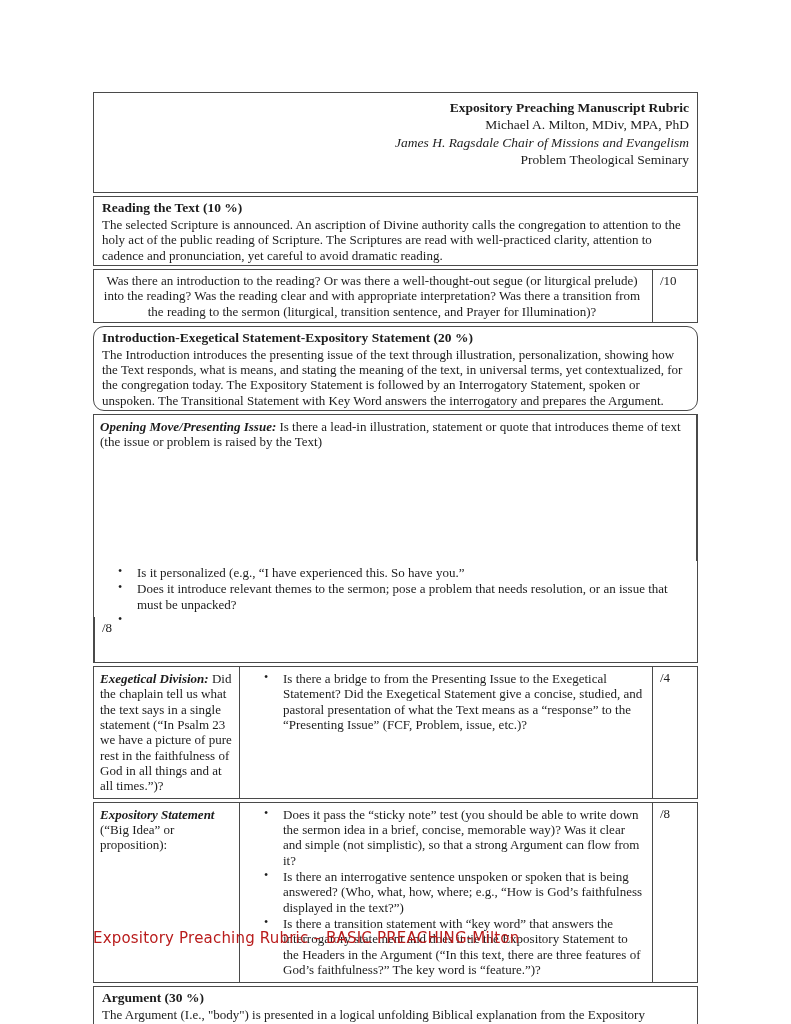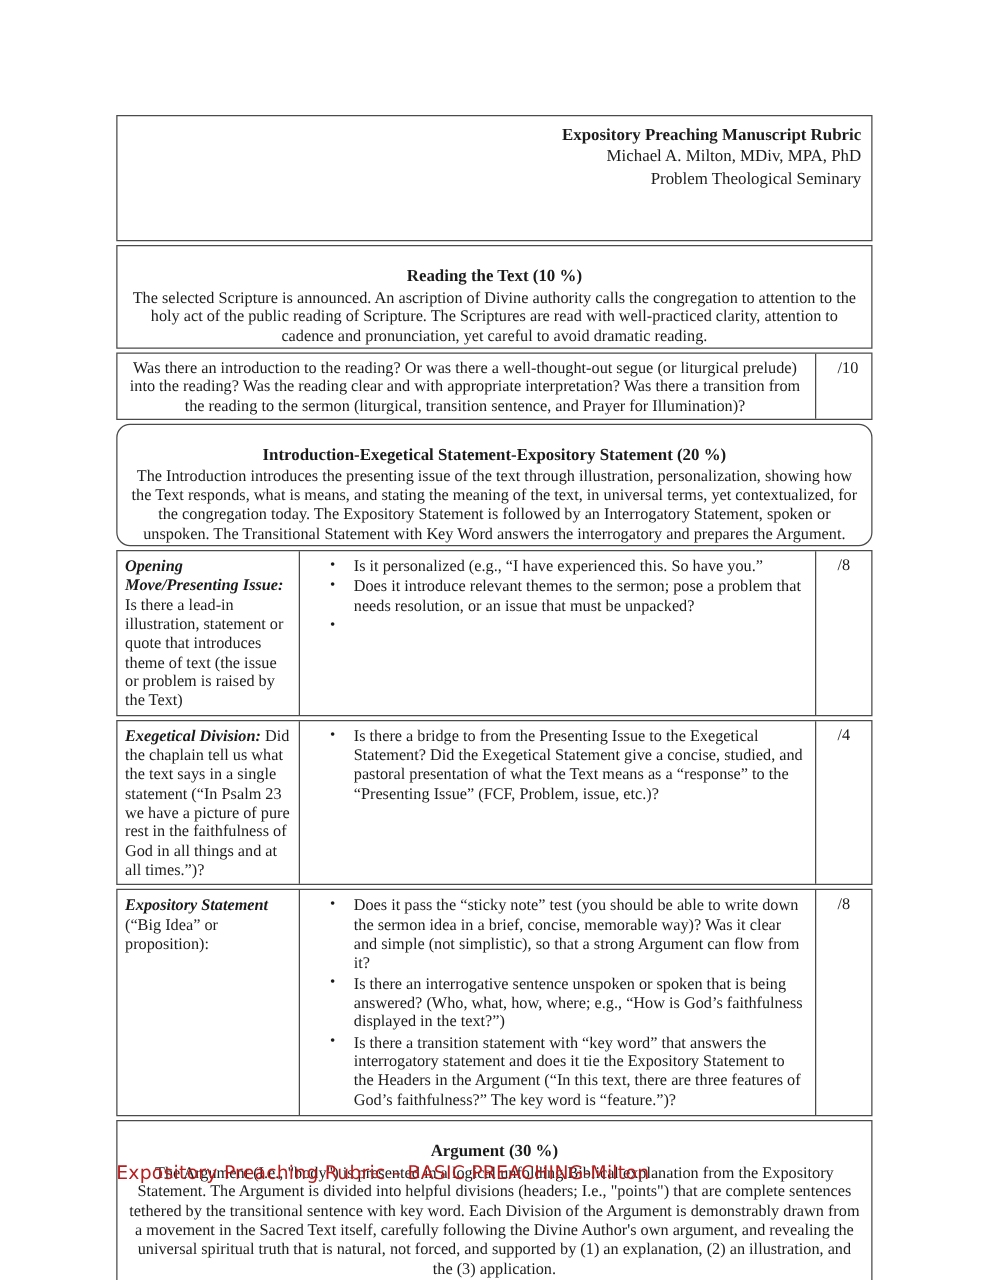--- a/index.html
+++ b/index.html
@@ -35,43 +35,42 @@
     text-align: right;
     padding: 6px 8px 4px 8px;
     font-size: 13.5px;
     line-height: 1.28;
   }
   .title-box .t-bold { font-weight: bold; }
   .title-box .t-italic { font-style: italic; }
 
   
   .section-box {
-    text-align: center;
-    padding: 16px 8px 2px 8px;
+    padding: 3px 8px 2px 8px;
     font-size: 13px;
     line-height: 1.18;
   }
   .section-box .sec-heading {
     font-weight: bold;
     font-size: 13.5px;
     margin-bottom: 1px;
   }
   .reading-box  { min-height: 68px; }
   .intro-box    { min-height: 79px; border-radius: 11px; }
   .argument-box { min-height: 111px; }
 
   
   .crit-row {
     display: flex;
     align-items: stretch;
     font-size: 13px;
     line-height: 1.18;
   }
   .q-row { min-height: 51px; }
-  .row-opening   { min-height: 109px; }
+  .row-opening   { min-height: 109px; flex-direction: column; }
   .row-exegetical{ min-height: 119px; }
   .row-expository{ min-height: 161px; }
 
   .q-cell {
     flex: 1 1 auto;
     padding: 3px 8px 3px 6px;
     text-align: center;
   }
   .label-cell {
     flex: 0 0 146px;
@@ -84,21 +83,21 @@
     font-style: italic;
   }
   .bullets-cell {
     flex: 1 1 auto;
     padding: 4px 6px 4px 0;
   }
   .score-cell {
     flex: 0 0 45px;
     box-sizing: border-box;
     border-left: 1px solid #4a4a4a;
-    padding: 3px 2px 0 17px;
+    padding: 3px 2px 0 7px;
     font-size: 13px;
   }
   ul.bullet-list {
     list-style: none;
     margin: 0;
     padding: 0;
   }
   ul.bullet-list li {
     position: relative;
     padding-left: 43px;
@@ -123,20 +122,21 @@
   }
 </style>
 </head>
 <body>
 
 <div class="doc">
 
   <div class="box title-box">
     <div class="t-bold">Expository Preaching Manuscript Rubric</div>
     <div>Michael A. Milton, MDiv, MPA, PhD</div>
+    <div class="t-italic">James H. Ragsdale Chair of Missions and Evangelism</div>
     <div>Problem Theological Seminary</div>
   </div>
 
   <div class="box section-box reading-box">
     <div class="sec-heading">Reading the Text (10 %)</div>
     <div>The selected Scripture is announced. An ascription of Divine authority calls the congregation to attention to the holy act of the public reading of Scripture. The Scriptures are read with well-practiced clarity, attention to cadence and pronunciation, yet careful to avoid dramatic reading.</div>
   </div>
 
   <div class="box crit-row q-row">
     <div class="q-cell">Was there an introduction to the reading? Or was there a well-thought-out segue (or liturgical prelude) into the reading?  Was the reading clear and with appropriate interpretation? Was there a transition from the reading to the sermon (liturgical, transition sentence, and Prayer for Illumination)?</div>

